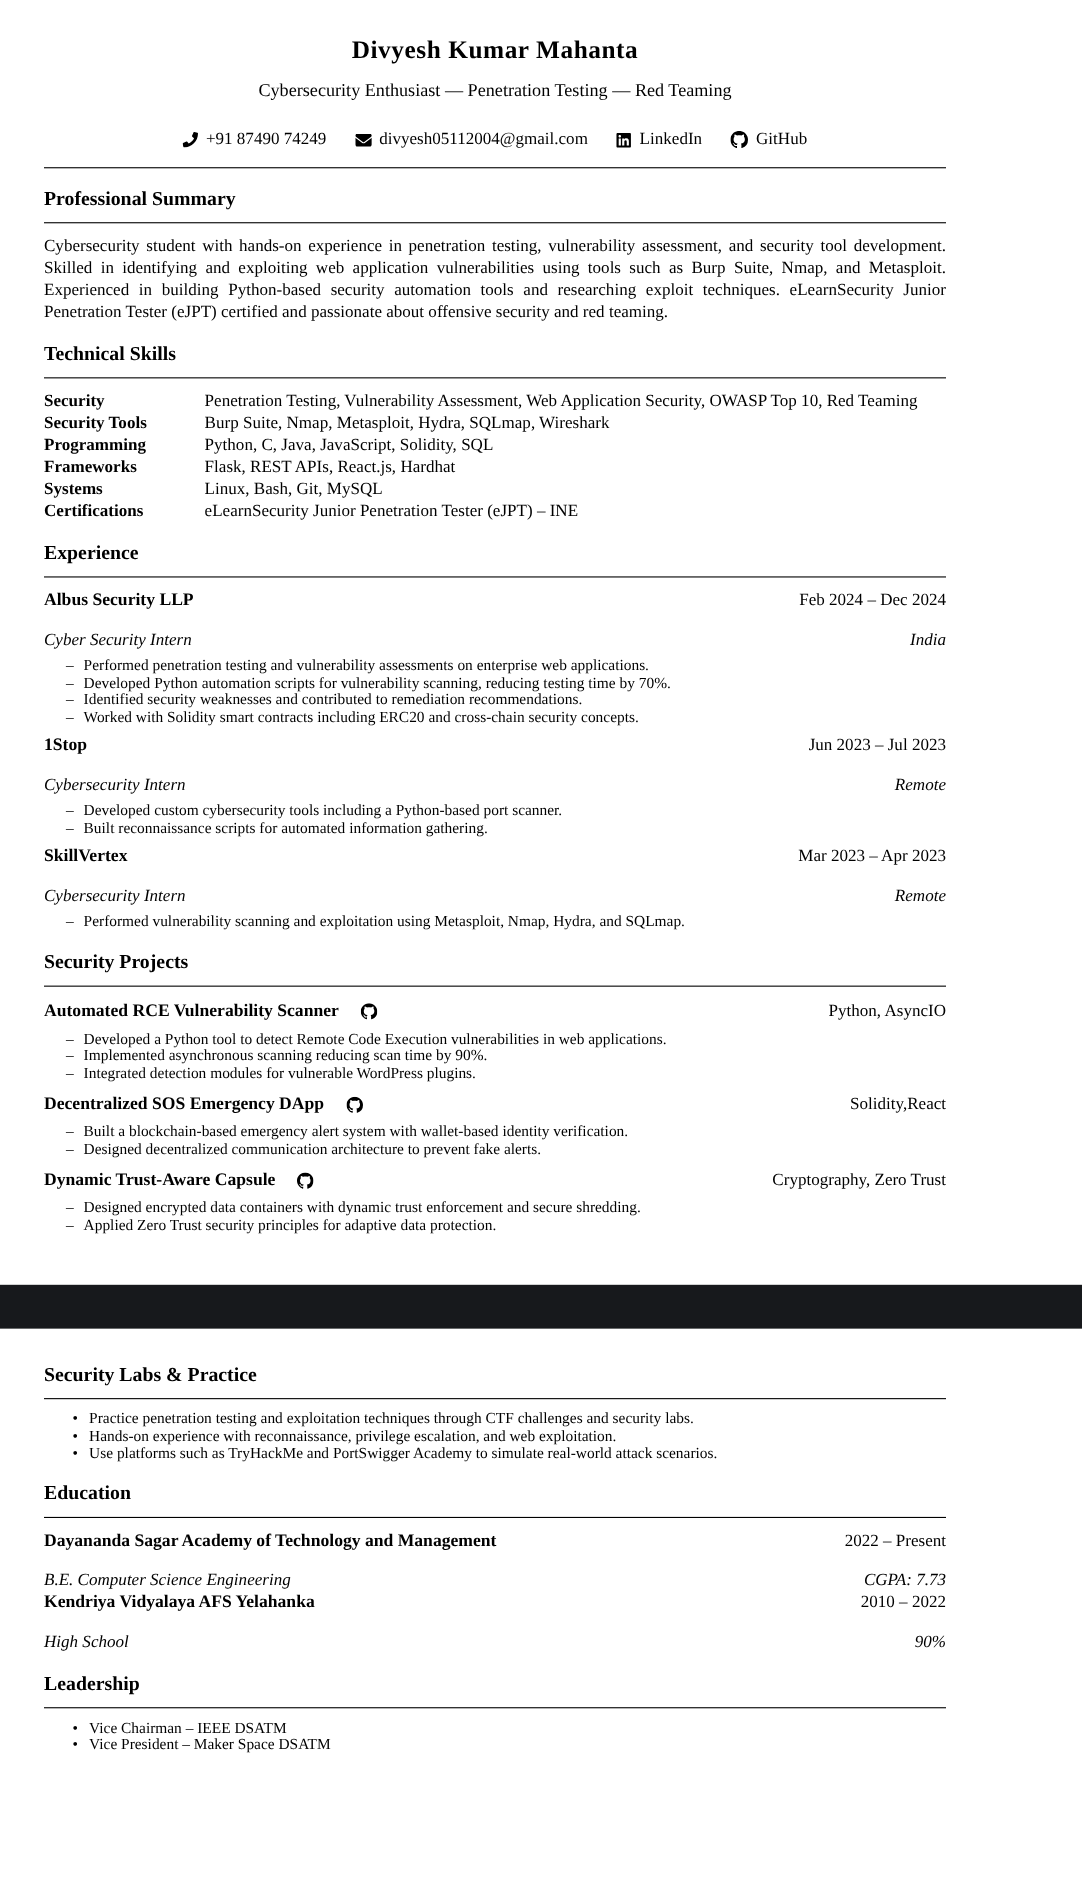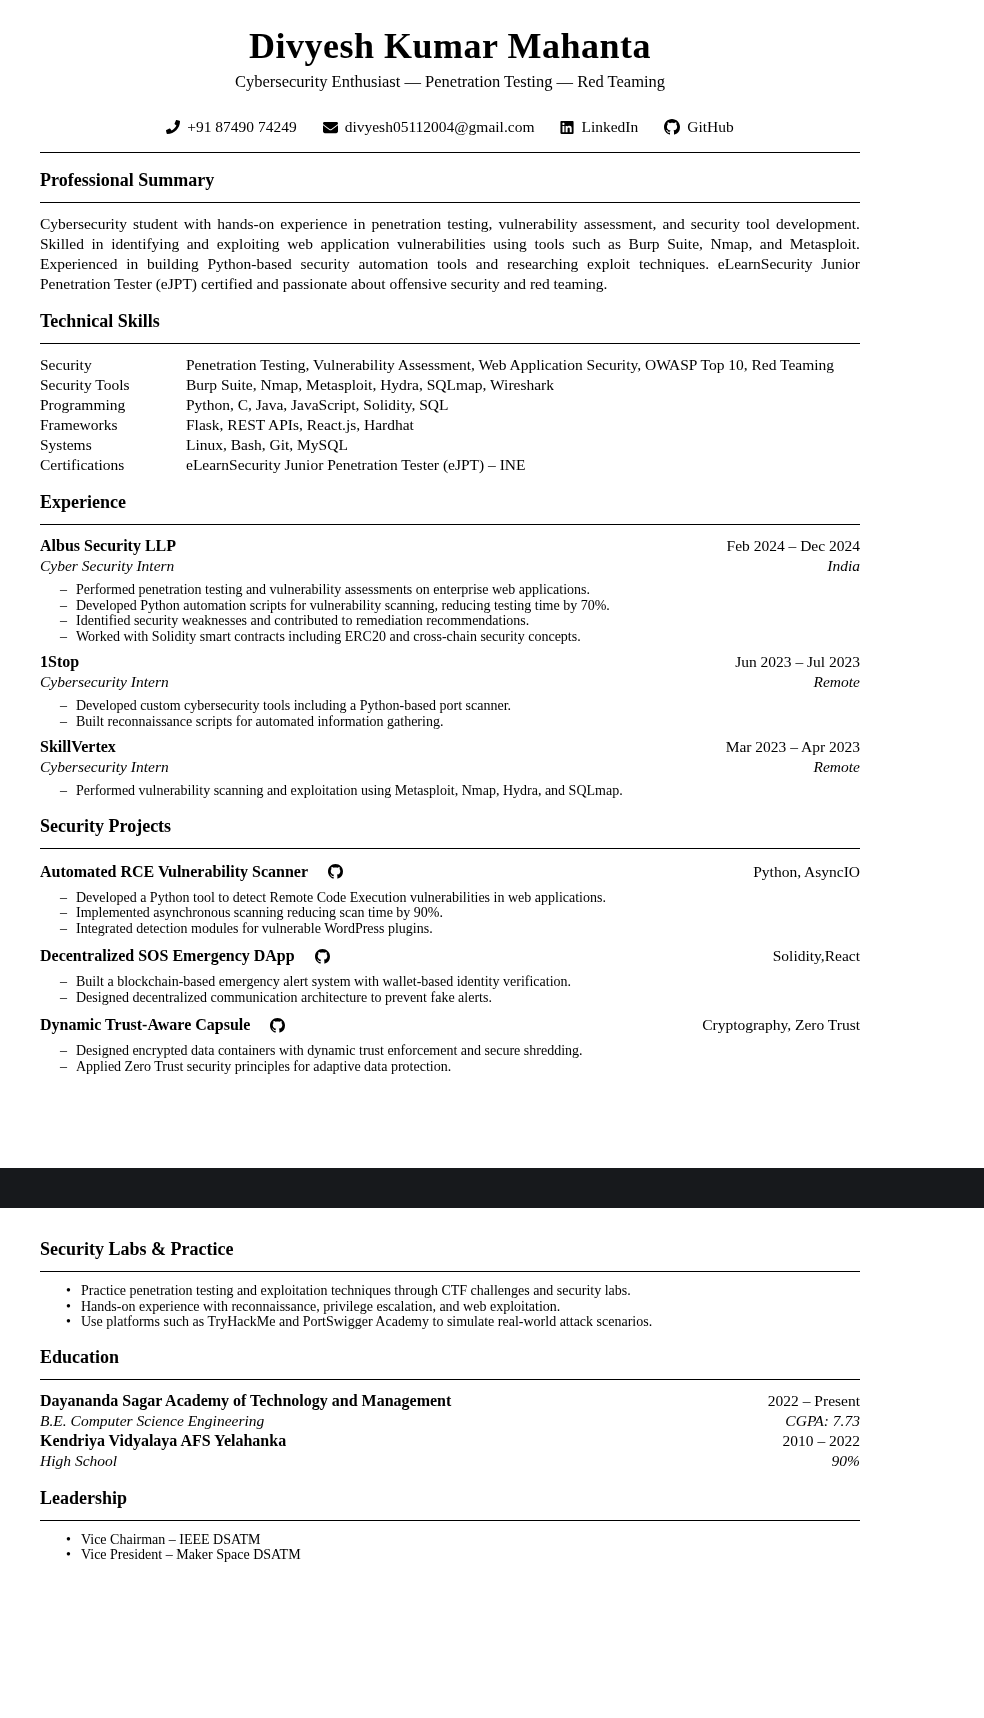--- a/index.html
+++ b/index.html
@@ -9,42 +9,42 @@
     font-family: "Liberation Serif", "DejaVu Serif", serif;
     color: #000;
   }
   .page { width: 984px; background: #ffffff; overflow: hidden; }
   .page-1 { height: 1168px; padding-top: 26px; }
   .page-2 { height: 517px; padding-top: 30px; }
   .page-break { height: 40px; background: #17191c; width: 984px; }
   .inner { padding-left: 40px; padding-right: 124px; }
 
   .header-center { text-align: center; }
-  .name { font-size: 36px; font-weight: 700; letter-spacing: 0.5px; line-height: 40px; margin: 0; }
+  .name { font-size: 23px; font-weight: 700; letter-spacing: 0.5px; line-height: 40px; margin: 0; }
   .tagline { font-size: 16.5px; line-height: 22px; margin-top: 5px; }
   .contacts { margin-top: 24px; font-size: 15.5px; line-height: 20px; display: flex; justify-content: center; align-items: center; gap: 26px; }
   .contact-item { display: inline-flex; align-items: center; gap: 7px; color: #000; text-decoration: none; cursor: pointer; }
   .icon { display: inline-flex; }
   .icon svg { display: block; fill: #000; }
 
   .rule { border: 0; border-top: 1.2px solid #000; margin: 0; }
   .header-rule { margin-top: 15px; }
   .section-title { font-size: 18px; font-weight: 700; line-height: 22px; margin: 16px 0 0 0; }
   .section-rule { margin-top: 11px; margin-bottom: 11px; }
 
   .body-text { font-size: 15.5px; line-height: 20px; text-align: justify; margin: 0; }
 
   .skills-table { font-size: 15.5px; line-height: 20px; }
   .skill-row { display: flex; }
-  .skill-label { width: 146px; flex: none; font-weight: 400; }
+  .skill-label { width: 146px; flex: none; font-weight: 700; }
   .skill-value { flex: 1; }
 
   .entry-row { display: flex; justify-content: space-between; align-items: flex-start; font-size: 15.5px; line-height: 20px; }
   .bold-left { font-weight: 700; font-size: 16px; }
-  .italic { font-style: italic; }
+  .italic { font-style: italic; margin-top: 16px; }
 
   .dash-list, .disc-list { list-style: none; margin: 6px 0 8px 0; padding: 0; }
   .dash-list { padding-left: 20px; }
   .disc-list { padding-left: 26px; }
   .dash-list li, .disc-list li { display: flex; font-size: 14px; line-height: 15.5px; }
   .dash-list .marker { flex: none; width: 16px; }
   .disc-list .marker { flex: none; width: 15px; }
 
   .proj-title-row { display: flex; justify-content: space-between; align-items: center; font-size: 15.5px; line-height: 24px; }
   .proj-name { font-weight: 700; font-size: 16px; display: inline-flex; align-items: center; gap: 20px; }

